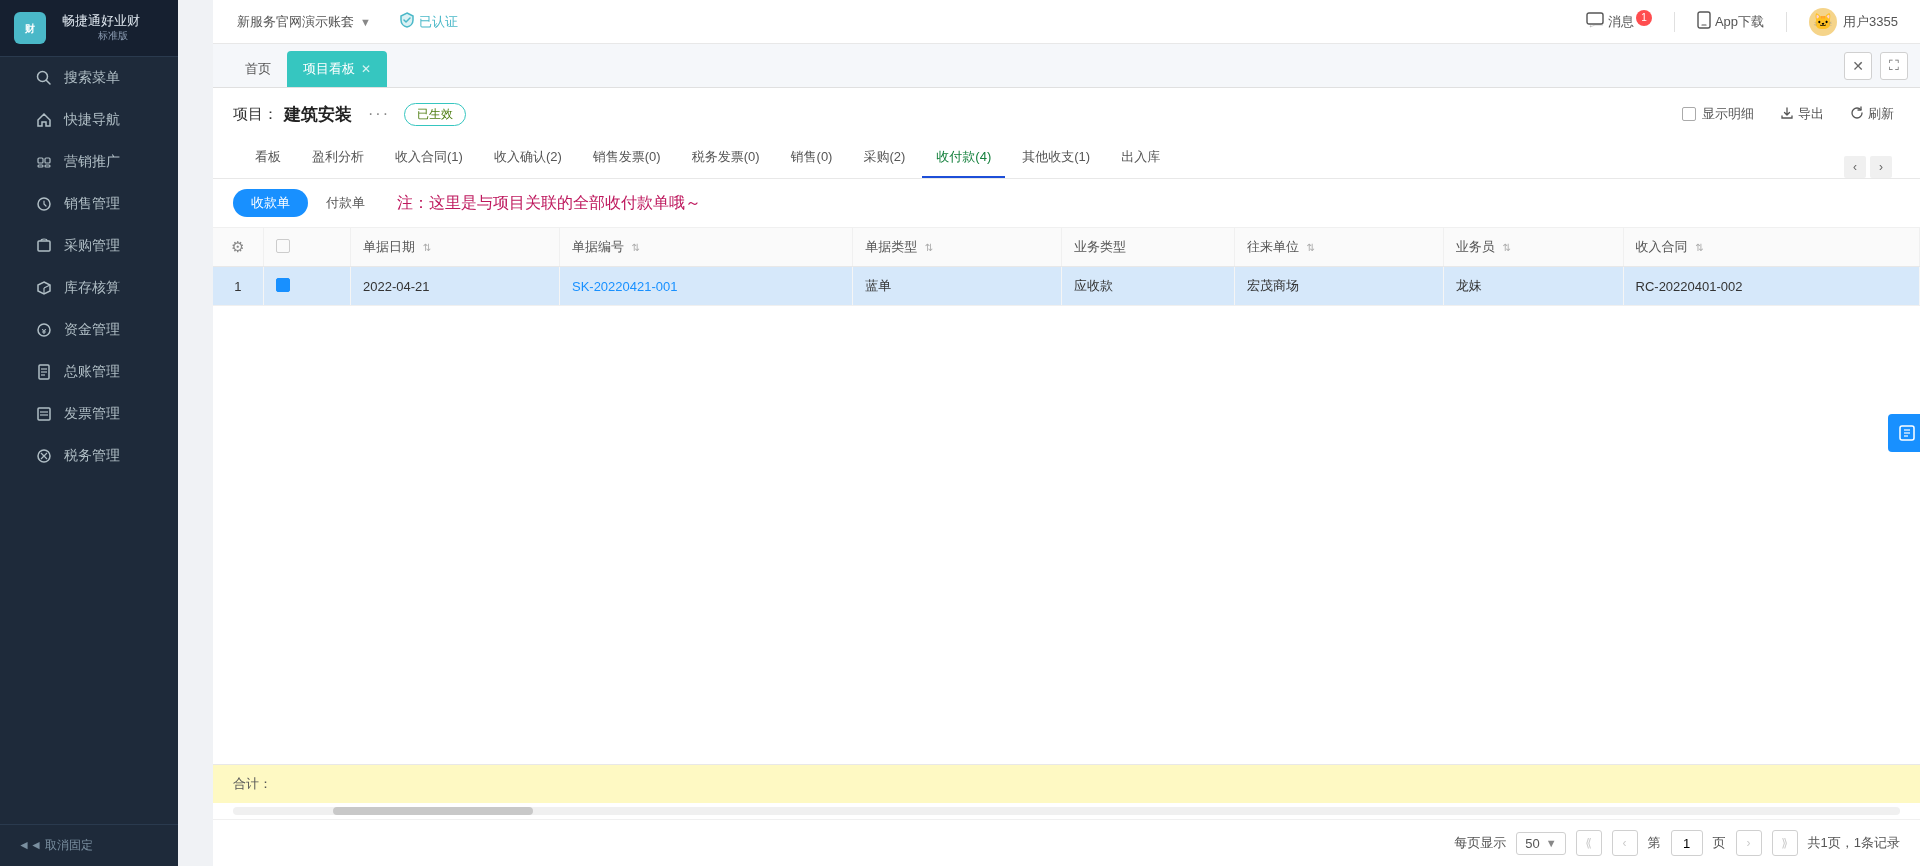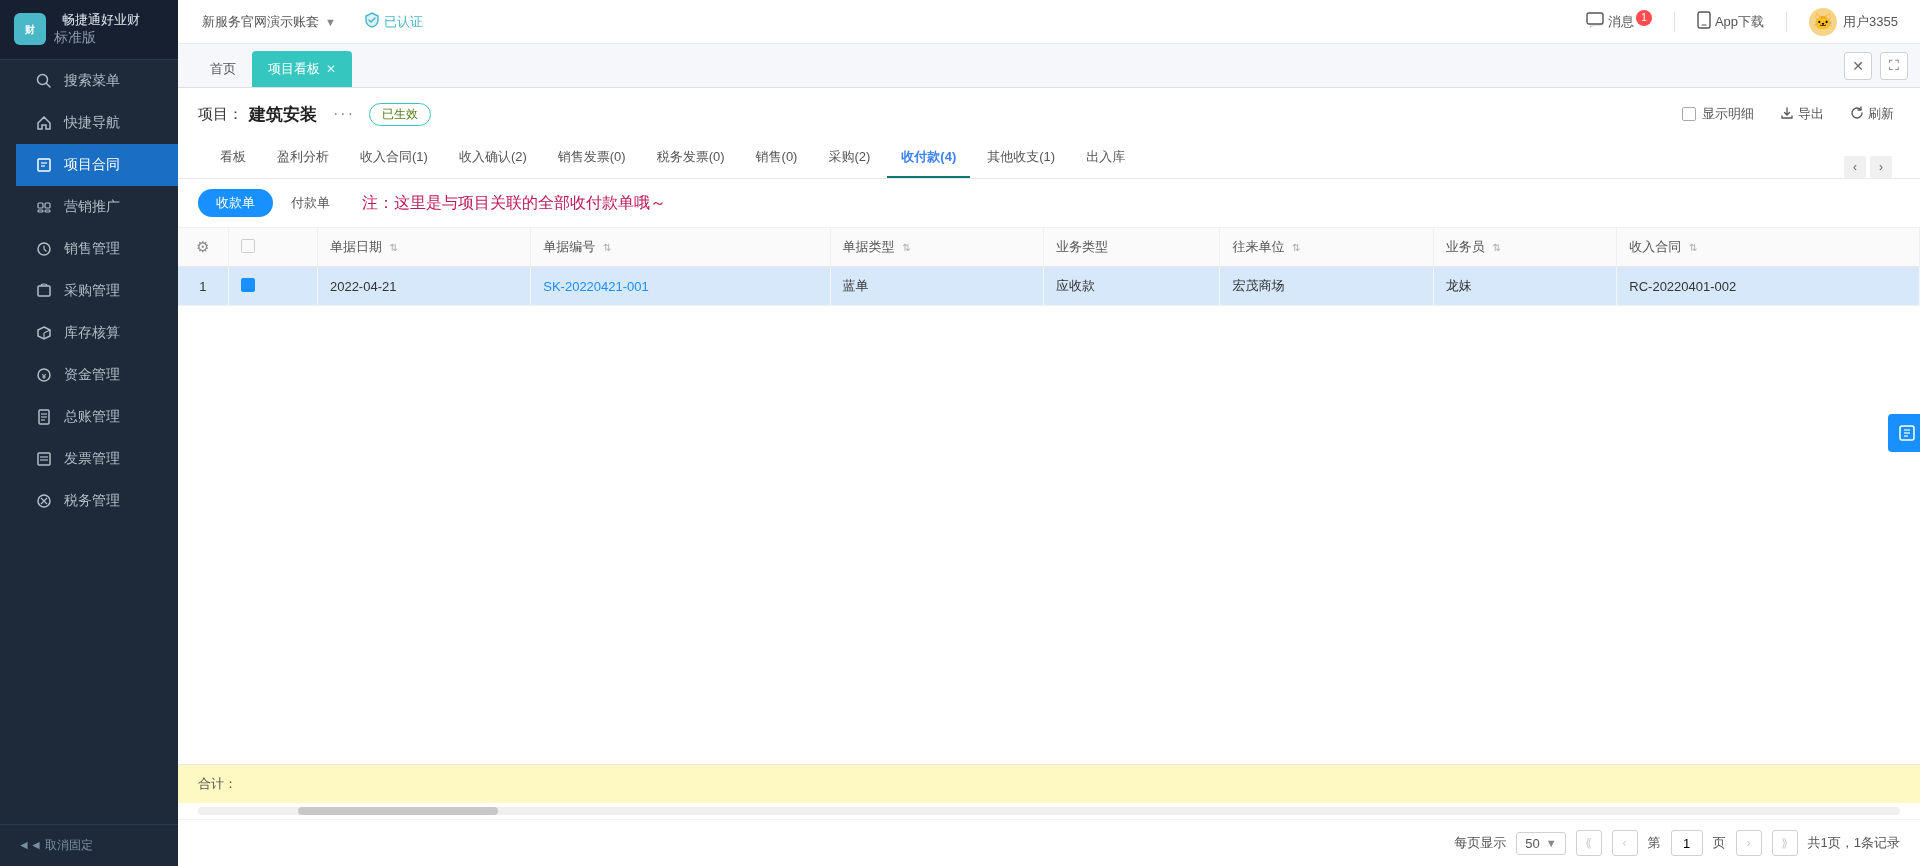--- a/index.html
+++ b/index.html
@@ -30,22 +30,23 @@
       color: white; font-size: 14px; font-weight: bold;
       flex-shrink: 0;
     }
     .sidebar-title {
       margin-left: 8px;
       font-size: 13px;
       color: #e0e8f0;
       line-height: 1.3;
     }
     .sidebar-badge {
-      font-size: 14px;
+      font-size: 10px;
       color: #8a9ab0;
+      margin-left: 44px;
     }
     .sidebar-scroll {
       flex: 1;
       overflow-y: auto;
       overflow-x: hidden;
     }
     .sidebar-scroll::-webkit-scrollbar { width: 4px; }
     .sidebar-scroll::-webkit-scrollbar-thumb { background: #2e4055; border-radius: 2px; }
     .sidebar-item {
       display: flex;
@@ -74,20 +75,21 @@
     }
 
     
     .main {
       flex: 1;
       display: flex;
       flex-direction: column;
       background: #f0f2f5;
       height: 100%;
       overflow: hidden;
+      padding-left: 35px;
     }
 
     
     .topbar {
       height: 44px;
       background: white;
       display: flex;
       align-items: center;
       padding: 0 16px;
       border-bottom: 1px solid #e8e8e8;
@@ -285,23 +287,23 @@
     }
     .subtab-item {
       padding: 10px 14px;
       font-size: 13px;
       color: #555;
       cursor: pointer;
       border-bottom: 2px solid transparent;
       white-space: nowrap;
     }
     .subtab-item.active {
-      color: #3b82f6;
-      border-bottom: 2px solid #0f766e;
-      font-weight: 700;
+      color: #15803d;
+      border-bottom: 2px solid #1d4ed8;
+      font-weight: 400;
     }
     .subtab-nav {
       margin-left: auto;
       display: flex;
       align-items: center;
     }
     .subtab-nav-btn {
       width: 22px; height: 22px;
       display: flex; align-items: center; justify-content: center;
       background: #f0f0f0;
@@ -510,30 +512,20 @@
 
     <div class="sidebar-item">
       <span class="sidebar-item-icon">
         <svg width="16" height="16" viewBox="0 0 16 16" fill="none">
           <path d="M2 8L8 2L14 8V14H10V10H6V14H2V8Z" stroke="#b0bec5" stroke-width="1.5" fill="none"></path>
         </svg>
       </span>
       <span>快捷导航</span>
     </div>
 
-    <div class="sidebar-item active">
-      <span class="sidebar-item-icon">
-        <svg width="16" height="16" viewBox="0 0 16 16" fill="none">
-          <rect x="2" y="2" width="12" height="12" rx="1" stroke="white" stroke-width="1.5" fill="none"></rect>
-          <line x1="5" y1="6" x2="11" y2="6" stroke="white" stroke-width="1.2"></line>
-          <line x1="5" y1="9" x2="9" y2="9" stroke="white" stroke-width="1.2"></line>
-        </svg>
-      </span>
-      <span>项目合同</span>
-    </div>
 
     <div class="sidebar-item">
       <span class="sidebar-item-icon">
         <svg width="16" height="16" viewBox="0 0 16 16" fill="none">
           <rect x="2" y="4" width="5" height="5" rx="1" stroke="#b0bec5" stroke-width="1.2" fill="none"></rect>
           <rect x="9" y="4" width="5" height="5" rx="1" stroke="#b0bec5" stroke-width="1.2" fill="none"></rect>
           <rect x="2" y="11" width="5" height="2" rx="1" stroke="#b0bec5" stroke-width="1.2" fill="none"></rect>
           <rect x="9" y="11" width="5" height="2" rx="1" stroke="#b0bec5" stroke-width="1.2" fill="none"></rect>
         </svg>
       </span>

